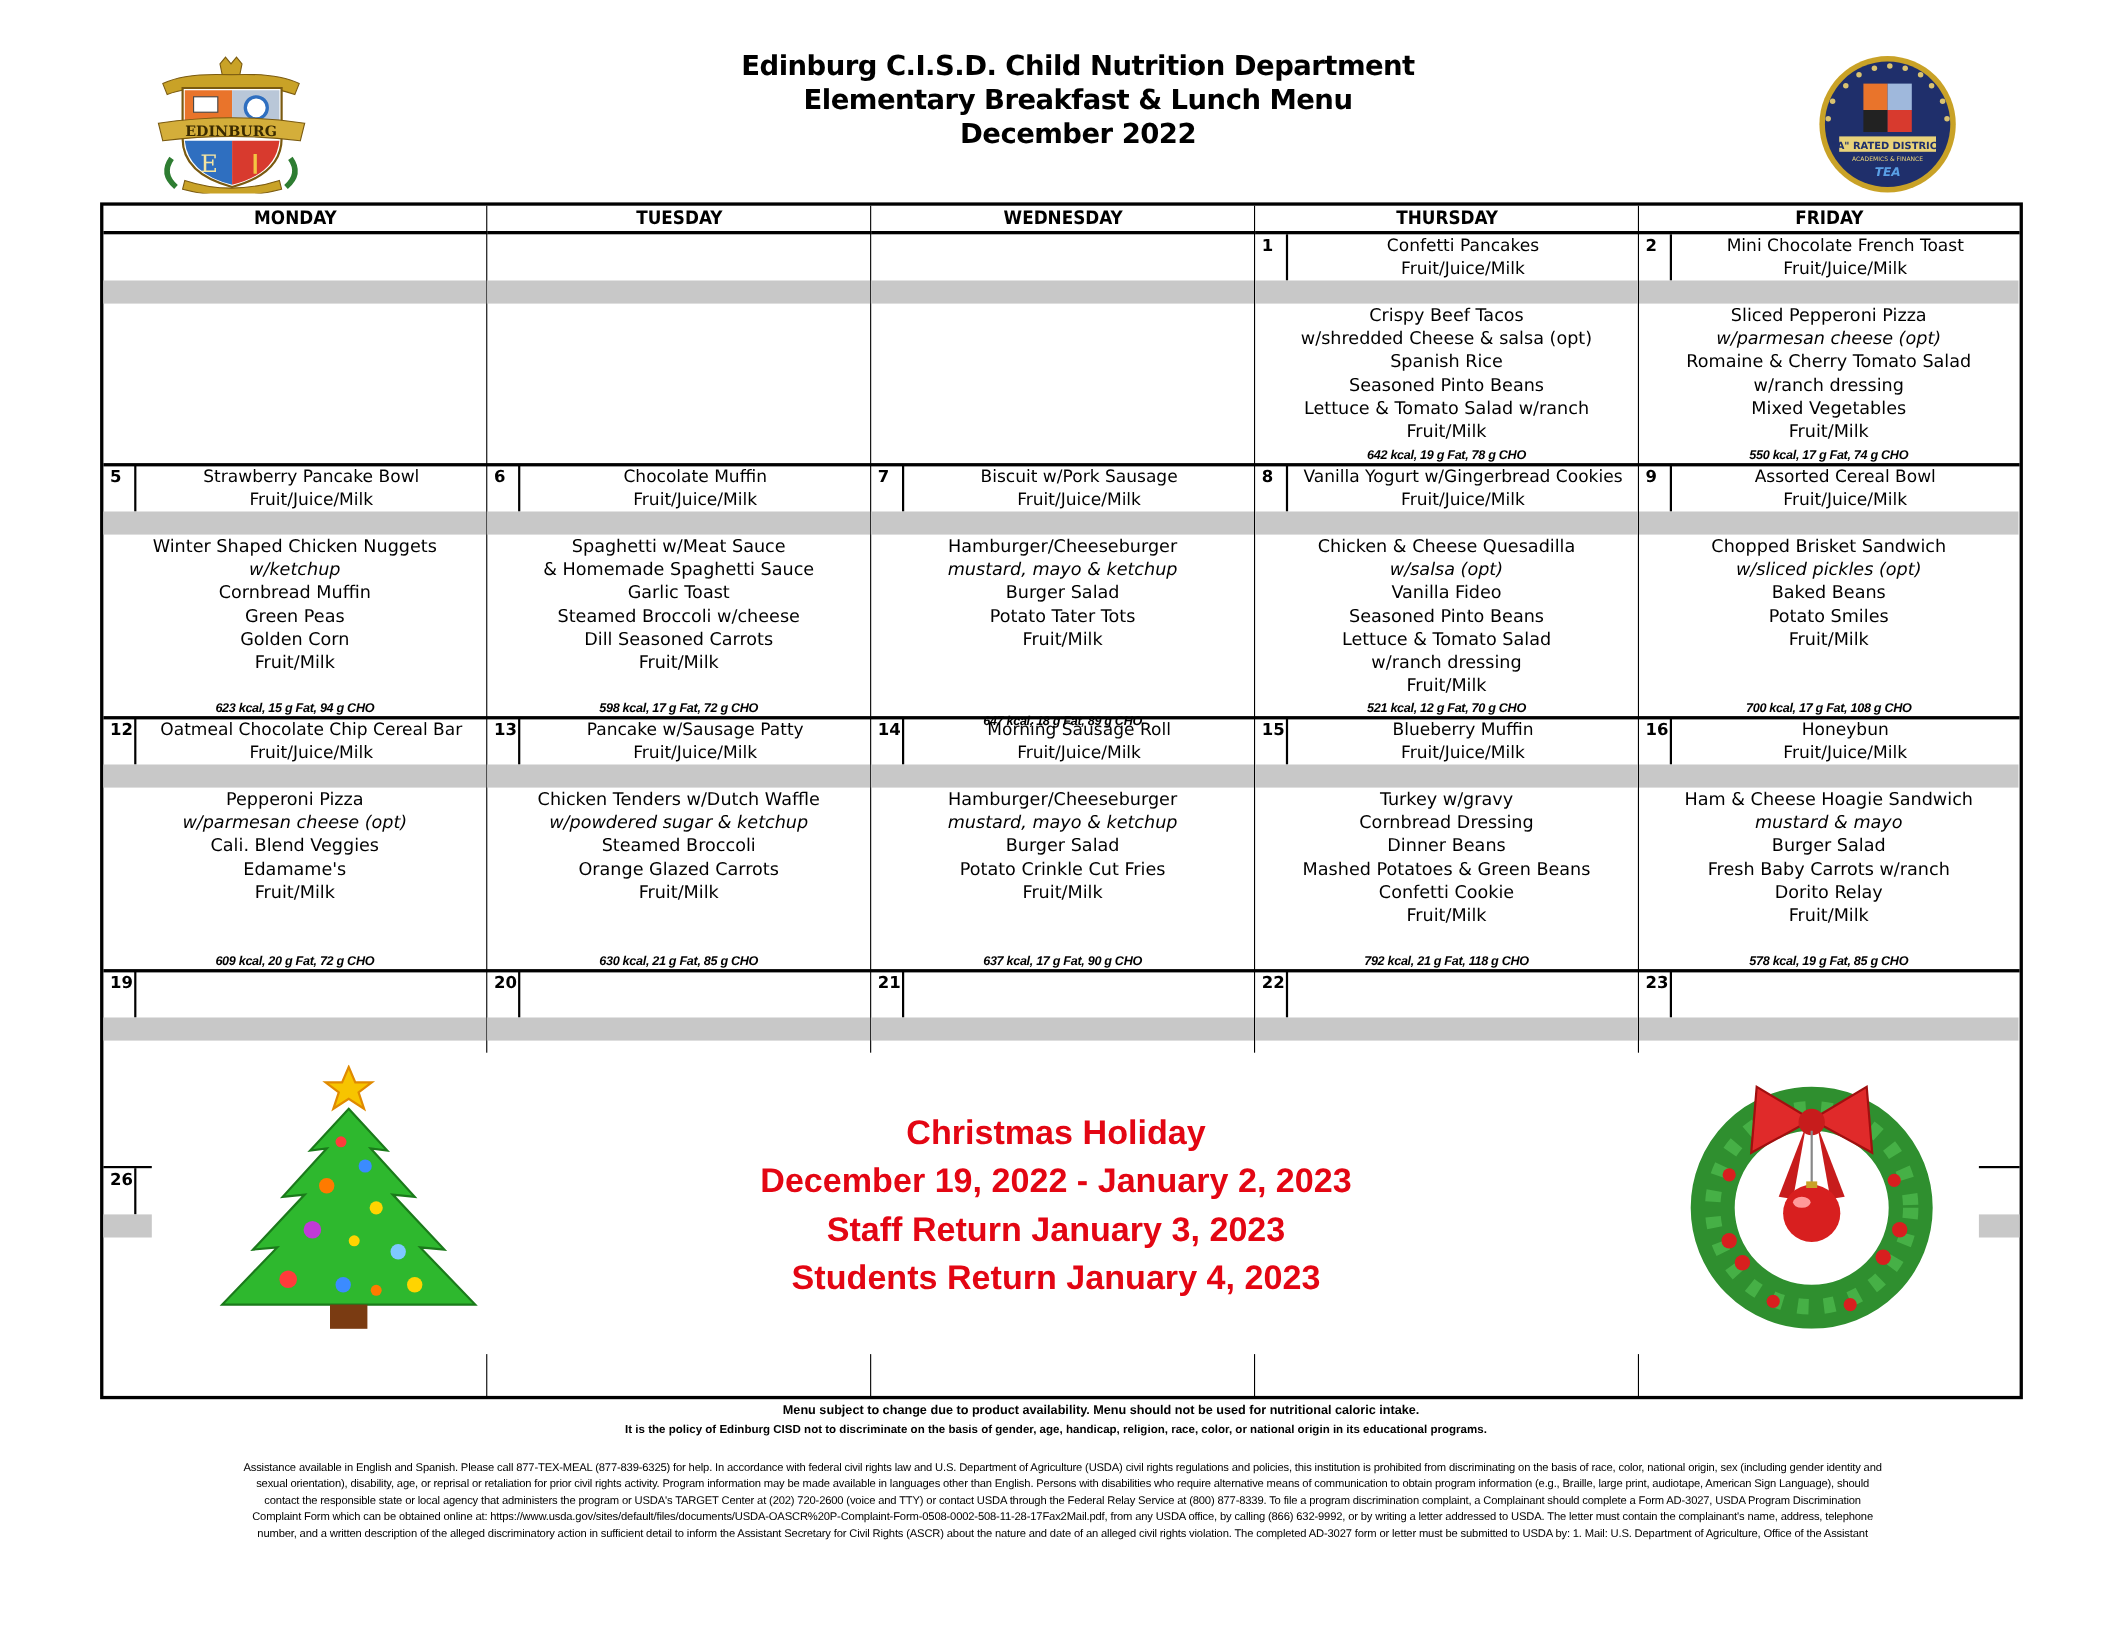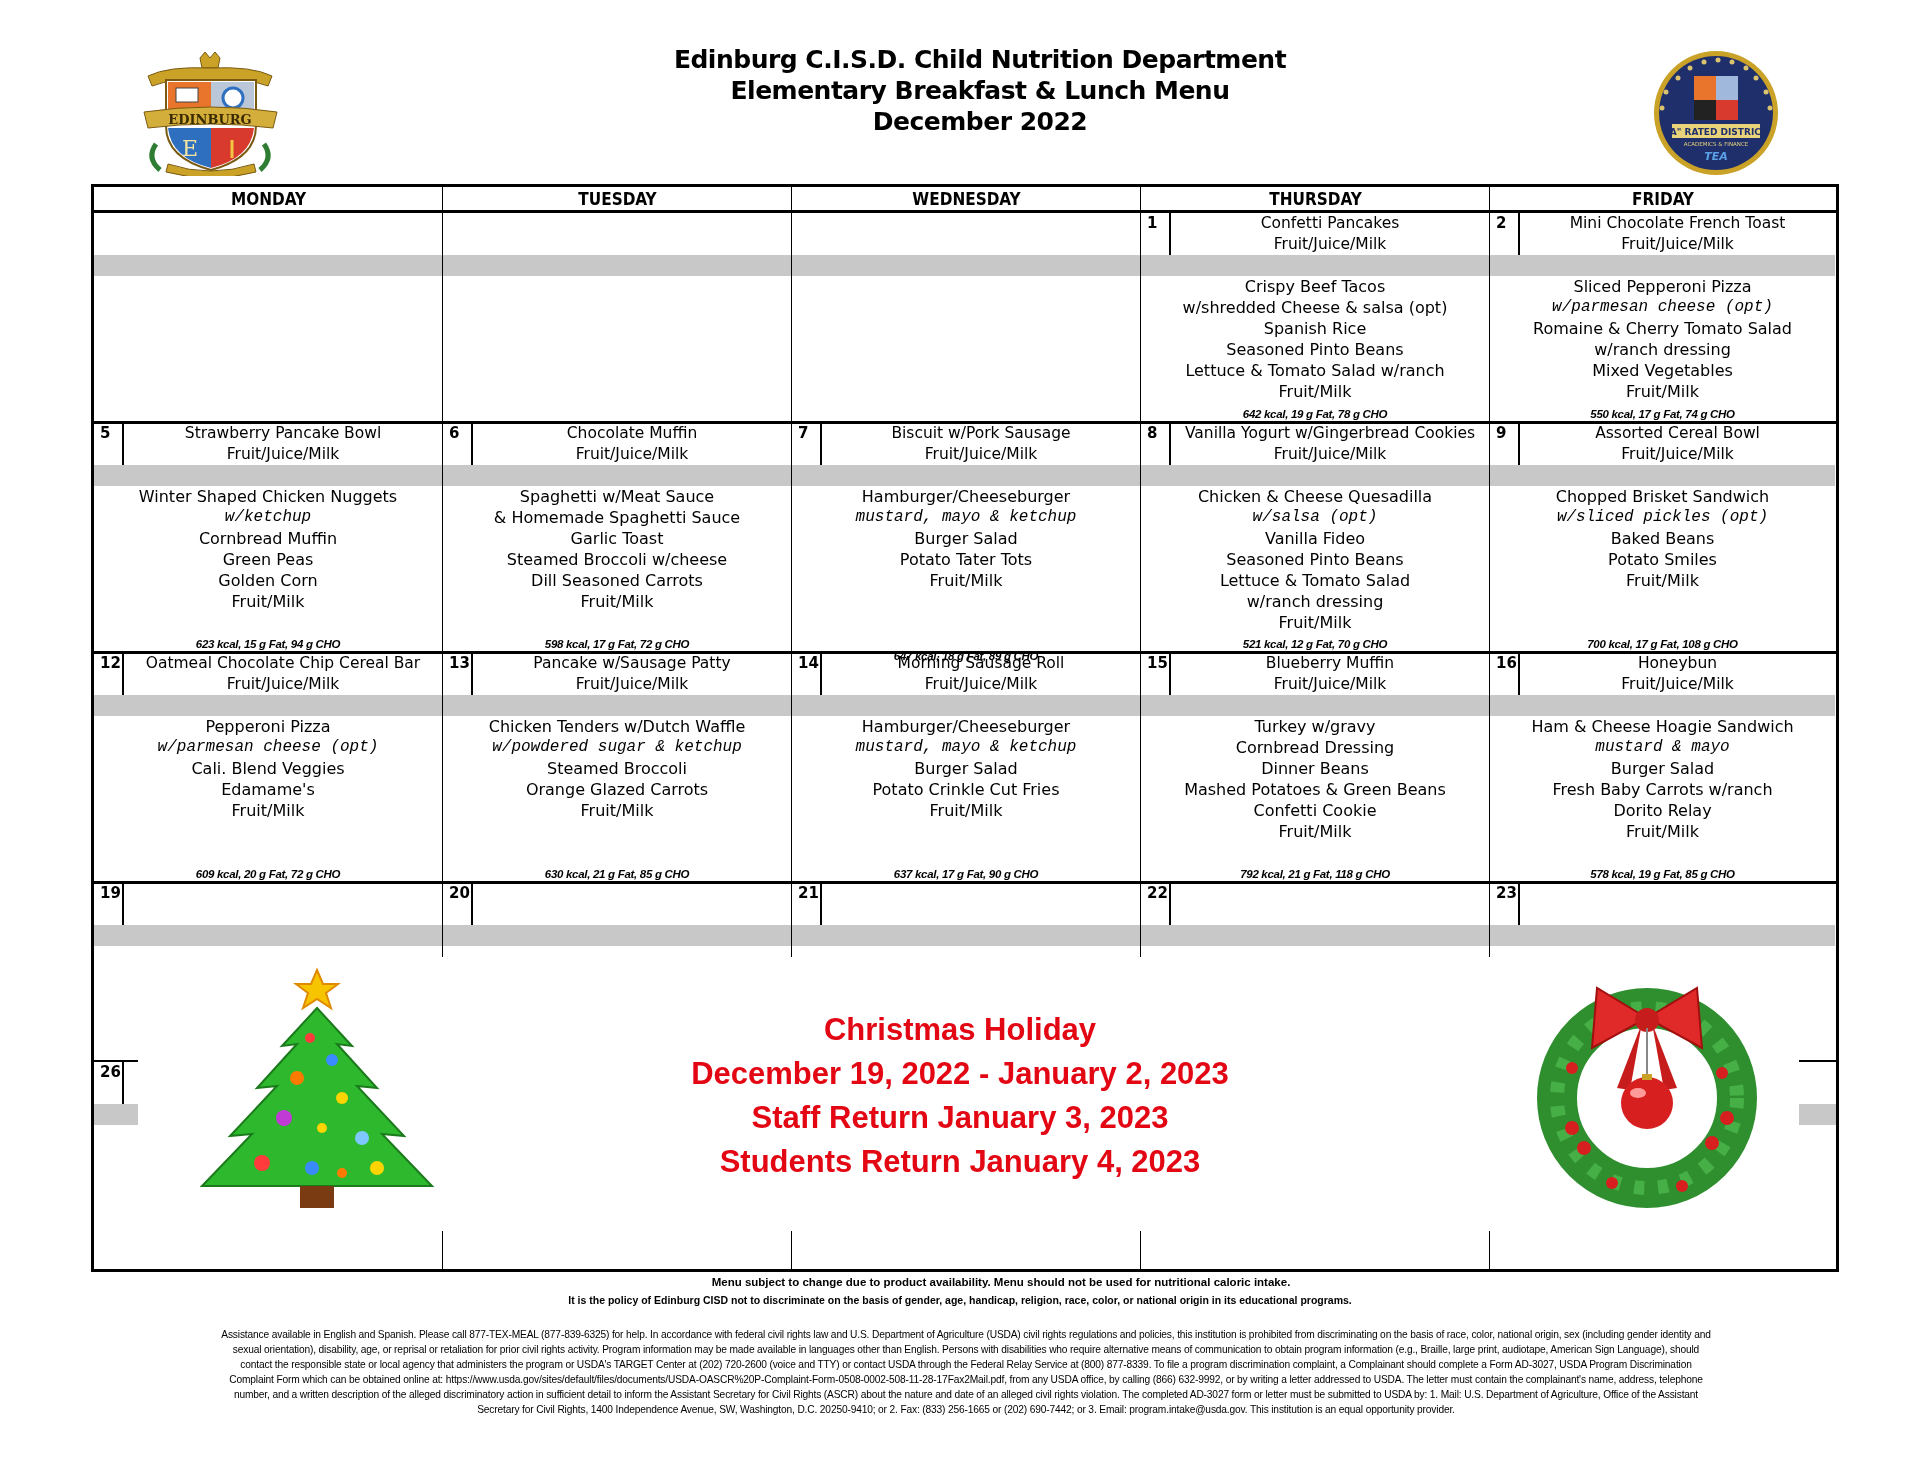--- a/index.html
+++ b/index.html
@@ -11,21 +11,21 @@
 
   .cal { position:absolute; left:91px; top:184px; width:1748px; height:1088px; border:3px solid #000; box-sizing:border-box; }
   .dayhead { position:absolute; top:0; height:26px; border-bottom:3px solid #000; box-sizing:border-box; text-align:center; font-family:"DejaVu Sans Condensed","DejaVu Sans", sans-serif; font-weight:bold; font-size:17px; line-height:24px; }
   .vline { position:absolute; width:1px; background:#000; }
   .hline { position:absolute; height:3px; background:#000; left:0; }
   .cell { position:absolute; box-sizing:border-box; }
   .daynum { position:absolute; left:0; top:0; width:30px; height:42px; border-right:2px solid #000; font-weight:bold; font-size:15px; padding-left:6px; line-height:21px; box-sizing:border-box; }
   .bfast { position:absolute; top:0; left:30px; right:0; text-align:center; font-size:15.5px; line-height:21px; }
   .grayband { position:absolute; left:0; right:0; height:21px; background:#c8c8c8; }
   .lunch { position:absolute; left:0; right:0; text-align:center; font-size:16px; line-height:21px; }
-  .lunch .it { font-style:italic;font-family:Liberation Mono, monospace; }
+  .lunch .it { font-style:italic; }
   .nutri { position:absolute; left:0; right:0; text-align:center; font-family:"Liberation Sans", sans-serif; font-style:italic; font-weight:bold; font-size:11.5px; line-height:14px; letter-spacing:-0.3px; }
 
   .holiday { position:absolute; left:0; width:1920px; text-align:center; color:#e30613; font-family:"Liberation Sans", sans-serif; font-weight:bold; font-size:31px; line-height:44px; top:1008px; }
   .tree { position:absolute; left:192px; top:968px; width:250px; height:242px; }
   .wreath { position:absolute; left:1512px; top:978px; width:270px; height:230px; }
 
   .foot1 { position:absolute; left:0; width:1920px; top:1275px; text-align:center; font-family:"Liberation Sans", sans-serif; font-weight:bold; font-size:11.5px; line-height:15px;padding-left:41px; }
   .foot2 { position:absolute; left:0; width:1920px; top:1293px; text-align:center; font-family:"Liberation Sans", sans-serif; font-weight:bold; font-size:10.5px; line-height:14px; }
   .legal { position:absolute; left:96px; width:1740px; top:1327px; text-align:center; font-family:"Liberation Sans", sans-serif; font-size:10.2px; line-height:15px; letter-spacing:-0.15px; }
 </style>
@@ -388,14 +388,13 @@
 </div>
 
 <div class="foot1">Menu subject to change due to product availability.  Menu should not be used for nutritional caloric intake.</div>
 <div class="foot2">It is the policy of Edinburg CISD not to discriminate on the basis of gender, age, handicap, religion, race, color, or national origin in its educational programs.</div>
 <div class="legal">
   <div>Assistance available in English and Spanish. Please call 877-TEX-MEAL (877-839-6325) for help. In accordance with federal civil rights law and U.S. Department of Agriculture (USDA) civil rights regulations and policies, this institution is prohibited from discriminating on the basis of race, color, national origin, sex (including gender identity and</div>
   <div>sexual orientation), disability, age, or reprisal or retaliation for prior civil rights activity. Program information may be made available in languages other than English. Persons with disabilities who require alternative means of communication to obtain program information (e.g., Braille, large print, audiotape, American Sign Language), should</div>
   <div>contact the responsible state or local agency that administers the program or USDA's TARGET Center at (202) 720-2600   (voice and TTY) or contact USDA through the Federal Relay Service at (800) 877-8339. To file a program discrimination complaint, a Complainant should complete a Form AD-3027, USDA Program Discrimination</div>
   <div>Complaint Form which can be obtained online at: https://www.usda.gov/sites/default/files/documents/USDA-OASCR%20P-Complaint-Form-0508-0002-508-11-28-17Fax2Mail.pdf, from any USDA office, by calling (866) 632-9992, or by writing a letter addressed to USDA. The letter must contain the complainant's name, address, telephone</div>
   <div>number, and a written description of the alleged discriminatory action in sufficient detail to inform the Assistant Secretary for Civil Rights (ASCR) about the nature and date of an alleged civil rights violation. The completed AD-3027 form or letter must be submitted to USDA by: 1. Mail: U.S. Department of Agriculture, Office of the Assistant</div>
-  <div>Secretary for Civil Rights, 1400 Independence Avenue, SW, Washington, D.C. 20250-9410; or 2. Fax: (833) 256-1665 or (202) 690-7442; or 3. Email: program.intake@usda.gov. This institution is an equal opportunity provider.</div>
 </div>
 
 </body></html>

